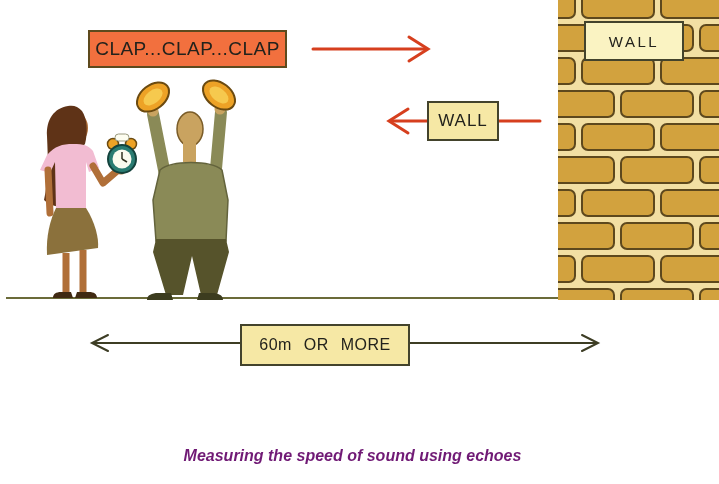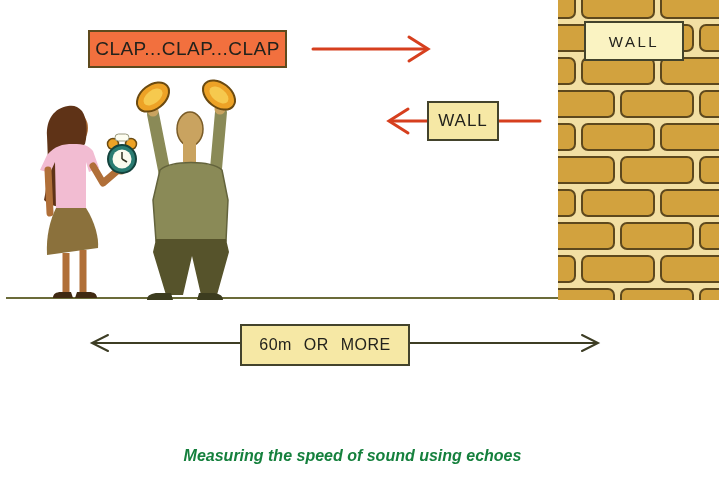--- a/index.html
+++ b/index.html
@@ -131,14 +131,14 @@
   </svg>
 
   <div class="box clap" style="background-color: rgb(242, 112, 62);">CLAP...CLAP...CLAP</div>
 
   <div class="box wall" style="background-color: rgb(250, 243, 194);">WALL</div>
 
   <div class="box echo" style="background-color: rgb(246, 232, 165);">WALL</div>
 
   <div class="box dist" style="background-color: rgb(246, 232, 165);">60m OR MORE</div>
 
-  <div class="caption" style="color: #15803d;">Measuring the speed of sound using echoes</div>
+  <div class="caption" style="color: #701a75;">Measuring the speed of sound using echoes</div>
 </div>
 
 </body></html>

